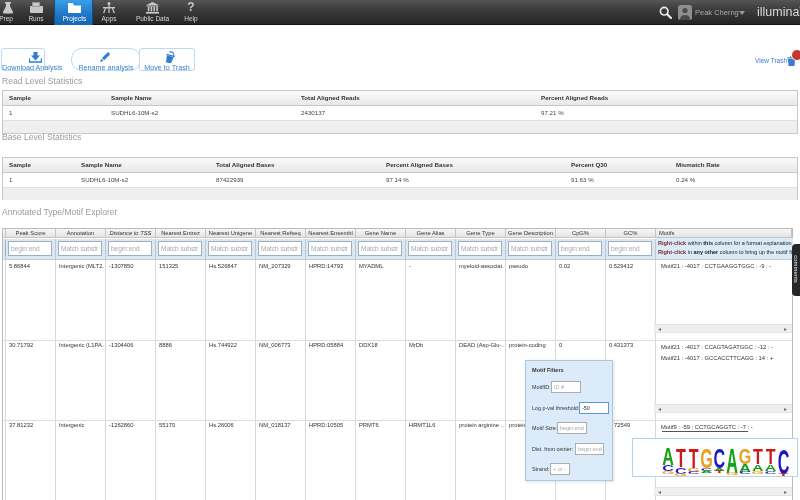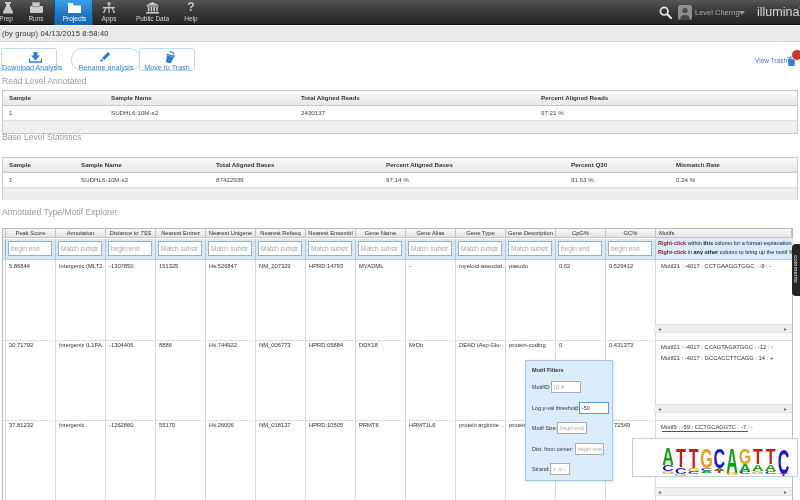--- a/index.html
+++ b/index.html
@@ -144,30 +144,29 @@
 
     <svg class="navicon" style="left:659px; top:6px" width="13" height="13" viewBox="0 0 13 13">
       <circle cx="5.2" cy="5.2" r="3.8" fill="none" stroke="#e8e8e8" stroke-width="1.7"></circle>
       <line x1="8.2" y1="8.2" x2="12" y2="12" stroke="#e8e8e8" stroke-width="2.2" stroke-linecap="round"></line>
     </svg>
     <svg class="navicon" style="left:678px; top:5px" width="14" height="15" viewBox="0 0 14 15">
       <rect x="0" y="0" width="14" height="15" rx="2.5" fill="#8e8e8e"></rect>
       <circle cx="7" cy="5.5" r="2.6" fill="#4a4a4a"></circle>
       <path d="M2 15 q0 -5 5 -5 q5 0 5 5 z" fill="#4a4a4a"></path>
     </svg>
-    <div style="position:absolute; left:695px; top:8px; font-size:7.5px; color:#a9a9a9;">Level Cherng</div>
+    <div style="position:absolute; left:695px; top:8px; font-size:7.5px; color:#a9a9a9;">Peak Cherng</div>
     <div style="position:absolute; left:739px; top:11px; width:0; height:0;
       border-left:3.5px solid transparent; border-right:3.5px solid transparent; border-top:4.5px solid #9a9a9a;"></div>
     <div style="position:absolute; left:757px; top:5px; font-size:12.5px; color:#d9d9d9;
       letter-spacing:0px;">illumina<span style="font-size:6px; vertical-align:6px;">®</span></div>
   </div>
 
-  <div id="crumb">(by group) 04/13/2015 8:58:40</div>
-
-  <div class="tbtn" style="left:1px; width:56px;">
+
+  <div class="tbtn" style="left:1px; width:44px;">
     <svg style="position:absolute; left:27px; top:3px;" width="13" height="11" viewBox="0 0 13 11">
       <rect x="4.5" y="0" width="4" height="4" fill="#2e7cd4"></rect>
       <path d="M2 3.5 h9 L6.5 8.5 Z" fill="#2e7cd4"></path>
       <path d="M0.5 6.5 v3.5 h12 v-3.5" fill="none" stroke="#2e7cd4" stroke-width="1.4"></path>
     </svg>
     <div class="lbl">Download Analysis</div>
   </div>
   <div class="tbtn" style="left:71px; width:70px;border-radius:11px;">
     <svg style="position:absolute; left:26px; top:2px;" width="13" height="12" viewBox="0 0 13 12">
       <path d="M4 7 L10 1 L12.2 3.2 L6.2 9.2 Z" fill="#2e7cd4"></path>
@@ -189,21 +188,21 @@
   <div id="viewtrash">View Trash
     <svg style="position:absolute; left:31px; top:-2px;" width="11" height="12" viewBox="0 0 12 12">
       <path d="M2 3.5 h8 l-0.8 8 h-6.4 z" fill="#3b7bd0"></path>
       <rect x="1.4" y="2" width="9.2" height="1.1" fill="#3b7bd0"></rect>
       <rect x="4.2" y="1" width="3.6" height="1.2" fill="#3b7bd0"></rect>
     </svg>
   </div>
   <div style="position:absolute; left:791px; top:49px; width:12px; height:12px; border-radius:6px;
     background:#c0392b; border:1px solid #fff;"></div>
 
-  <div class="sechdr" style="top:76px;">Read Level Annotated</div>
+  <div class="sechdr" style="top:76px;">Read Level Statistics</div>
   <div class="stable" style="top:90px; height:44px;">
     <div class="sthead">
       <span class="stc" style="left:6px;">Sample</span>
       <span class="stc" style="left:108px;">Sample Name</span>
       <span class="stc" style="left:298px;">Total Aligned Reads</span>
       <span class="stc" style="left:538px;">Percent Aligned Reads</span>
     </div>
     <div class="strow">
       <span class="stc" style="left:6px;">1</span>
       <span class="stc" style="left:108px;">SUDHL6-10M-s2</span>

